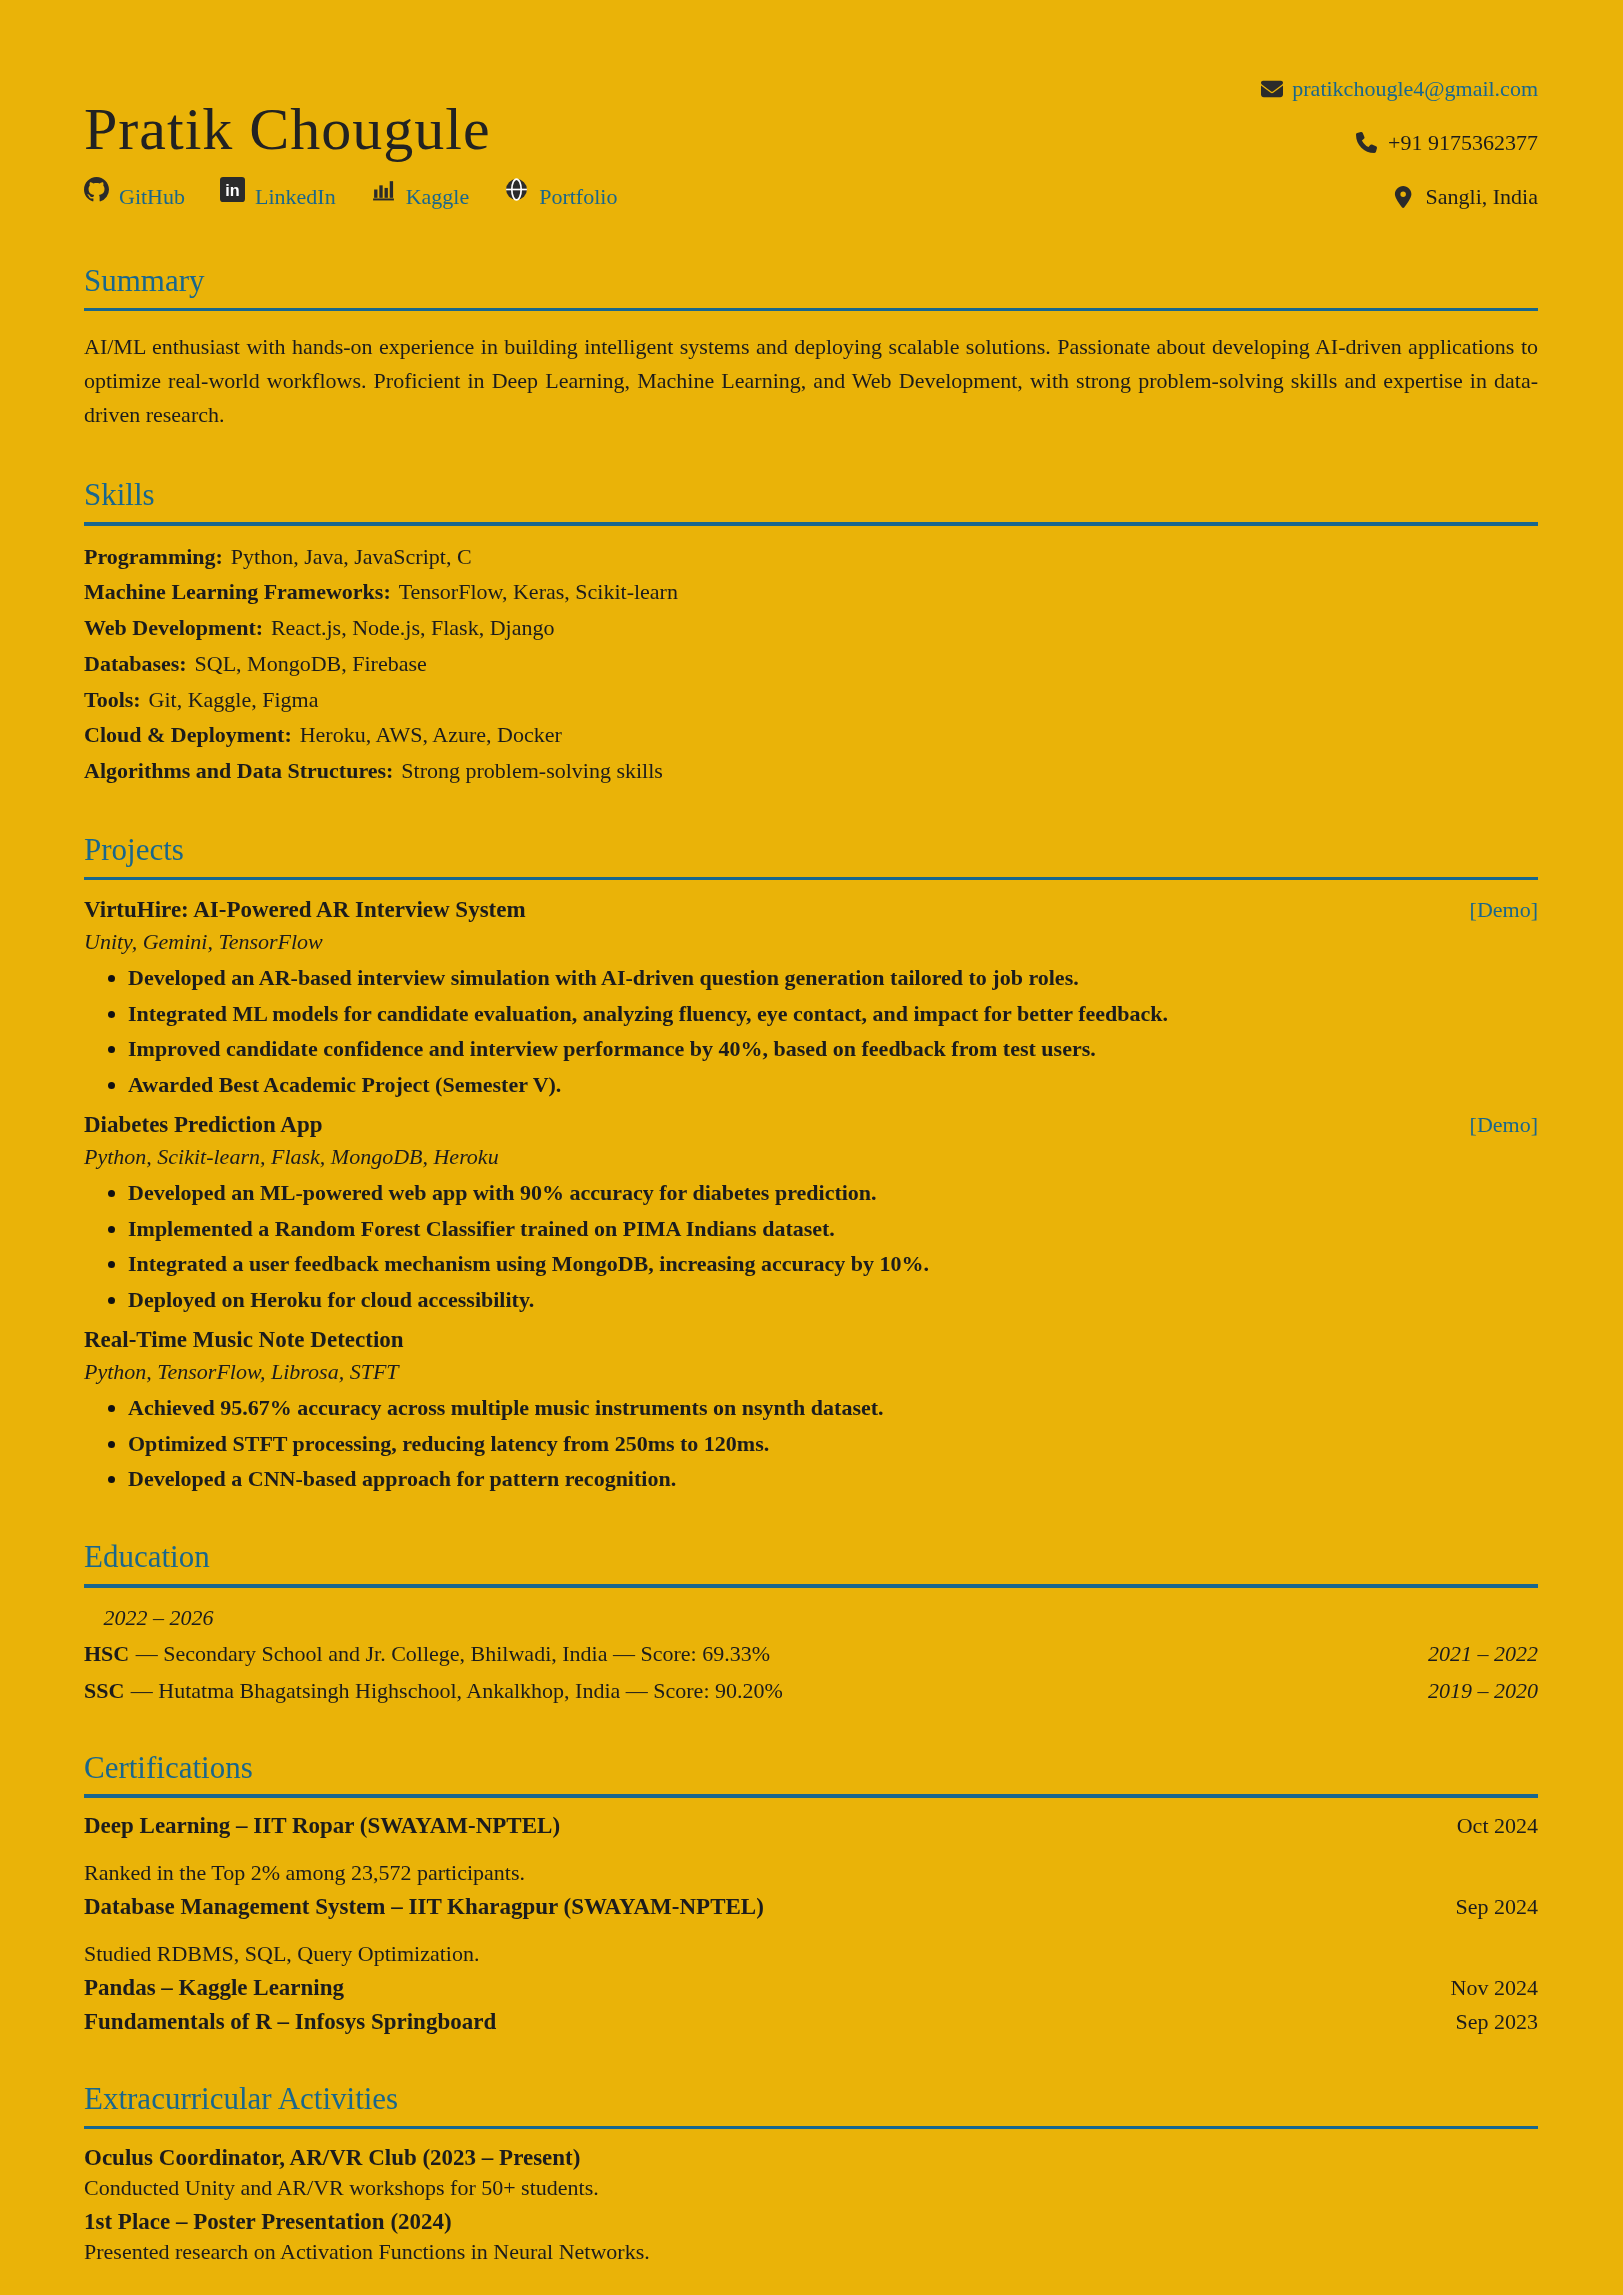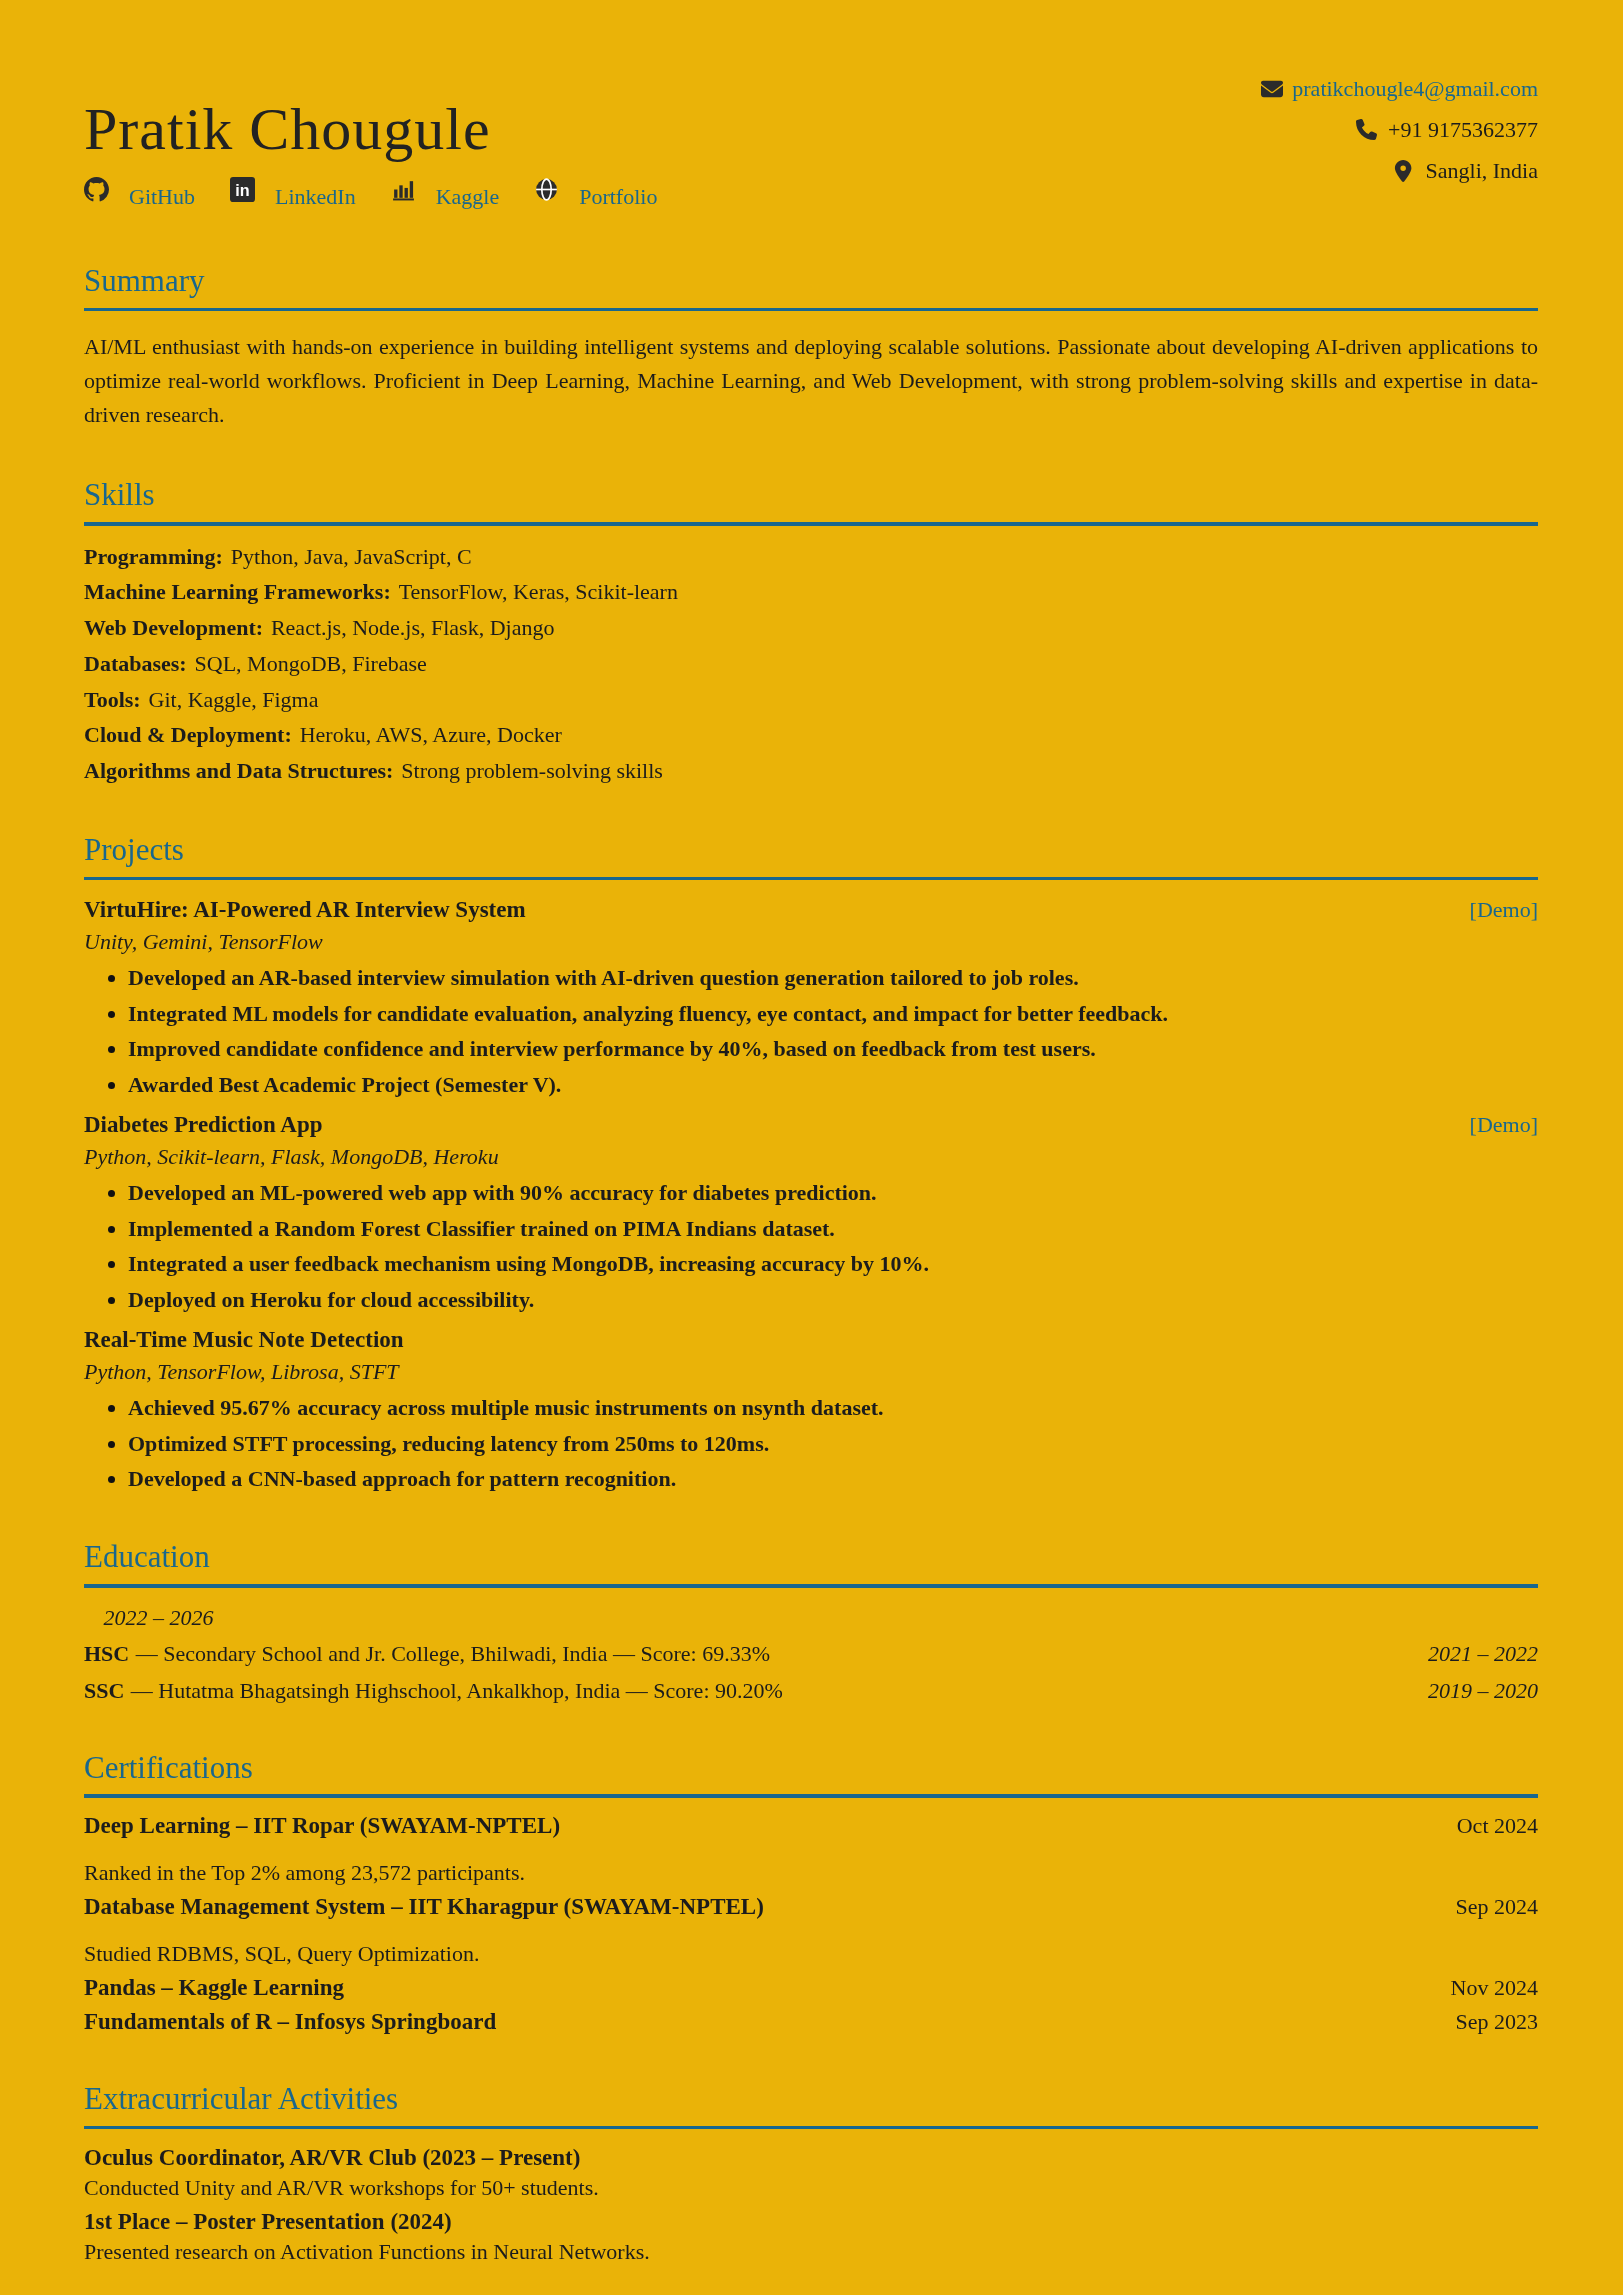--- a/index.html
+++ b/index.html
@@ -7,23 +7,23 @@
     width:1623px;height:2295px;box-sizing:border-box;
     padding:68px 85px 39px 84px;
     font-family:"Liberation Serif","DejaVu Serif",serif;
     color:#1c1c1c;font-size:22px;background:#eab308;overflow:hidden;
   }
   a{cursor:pointer;}
   
   .top{display:flex;justify-content:space-between;align-items:flex-start;}
   .name{font-size:60px;line-height:1.05;margin:30px 0 0;font-weight:400;letter-spacing:1px;color:#222;}
   .links{display:flex;gap:35px;margin-top:15.7px;align-items:center;}
-  .link{display:flex;align-items:center;gap:20px;color:#19678d;text-decoration:none;font-size:22px;}
+  .link{display:flex;align-items:center;gap:10px;color:#19678d;text-decoration:none;font-size:22px;}
   .icon-s{width:25px;height:40px;display:inline-block;flex:0 0 auto;text-align:center;}
-  .contact{display:flex;flex-direction:column;gap:15px;align-items:flex-end;margin-top:7.9px;font-size:22px;}
+  .contact{display:flex;flex-direction:column;gap:28px;align-items:flex-end;margin-top:7.9px;font-size:22px;}
   .contact-row{display:flex;align-items:center;gap:9.8px;}
   .contact-row a{color:#19678d;text-decoration:none;}
   .icon-c{width:22px;height:22px;display:inline-block;flex:0 0 auto;}
   
   section{margin-top:46px;}
   .sec-title{color:#19678d;font-size:31px;font-weight:400;margin:0;line-height:1.15;}
   .sec-rule{height:3.3px;background:#19678d;border:none;margin:9.2px 0 0;}
   
   .summary-text{margin:19.6px 0 0;line-height:1.53;text-align:justify;}
   

